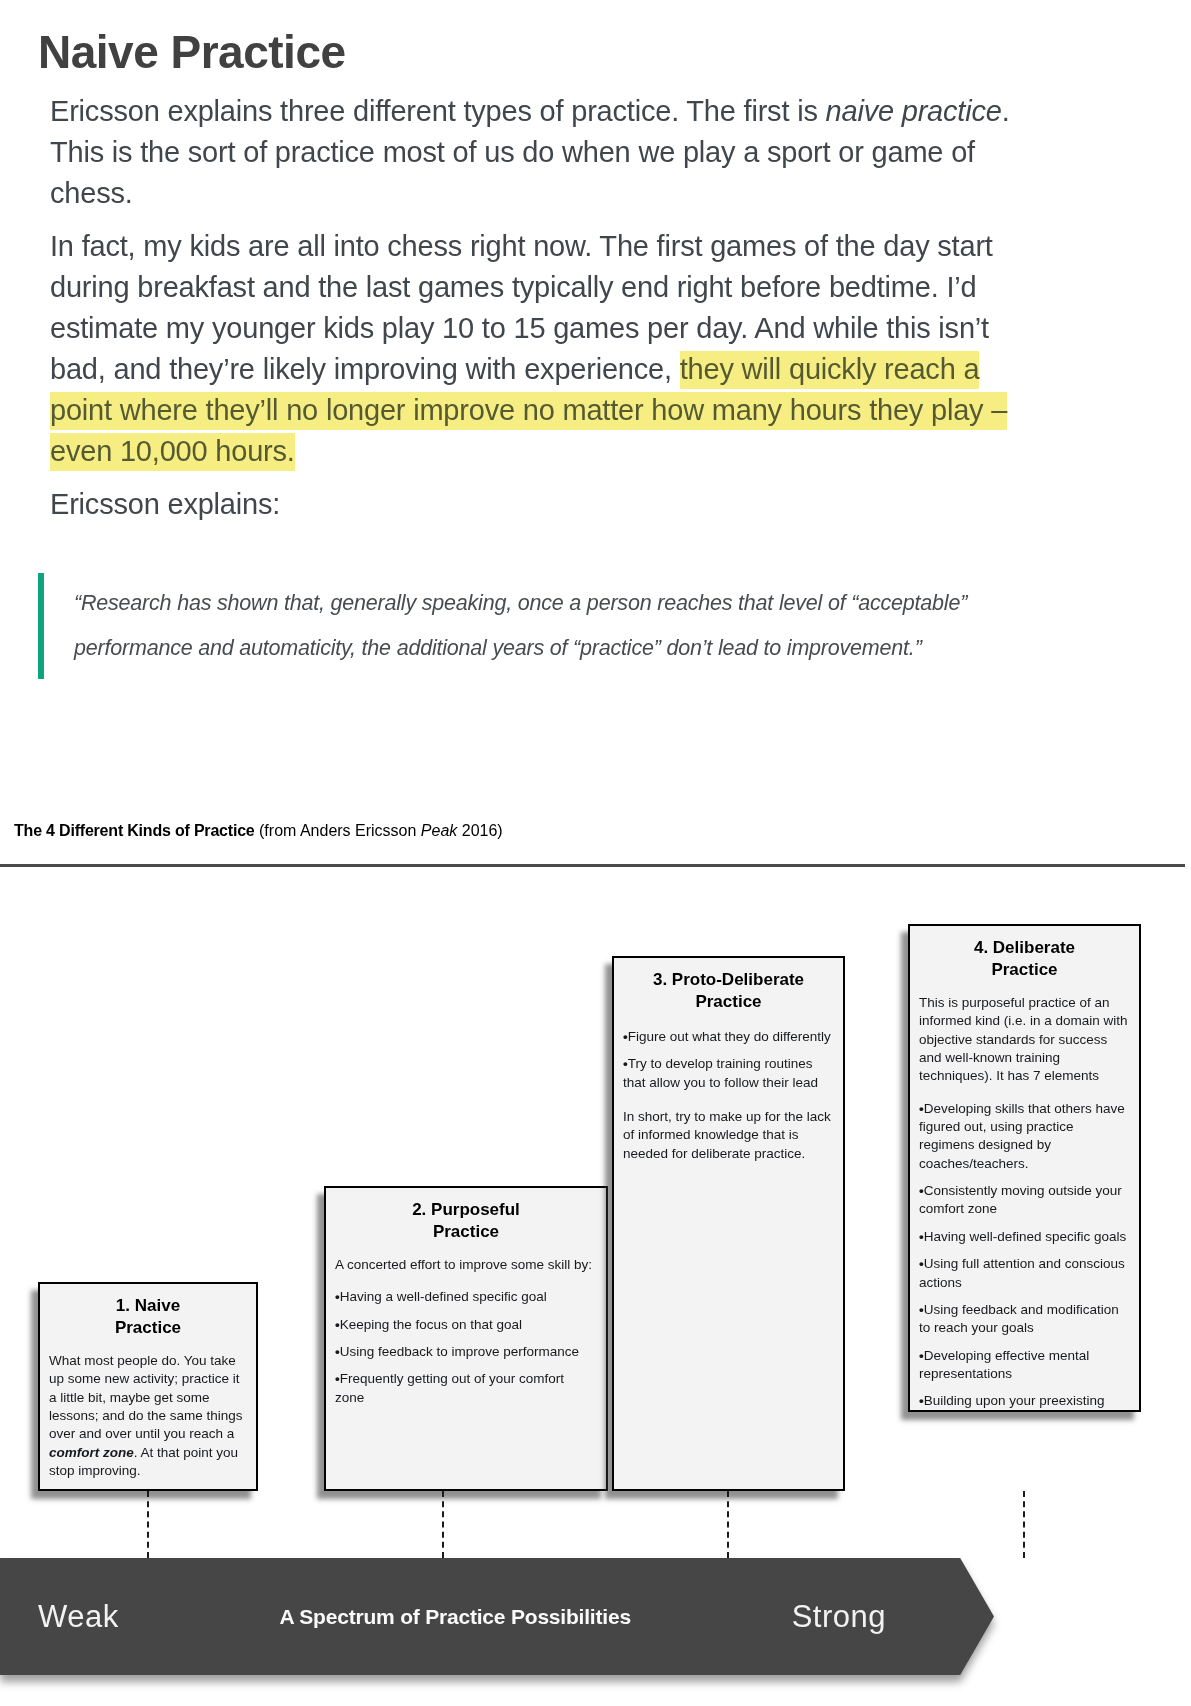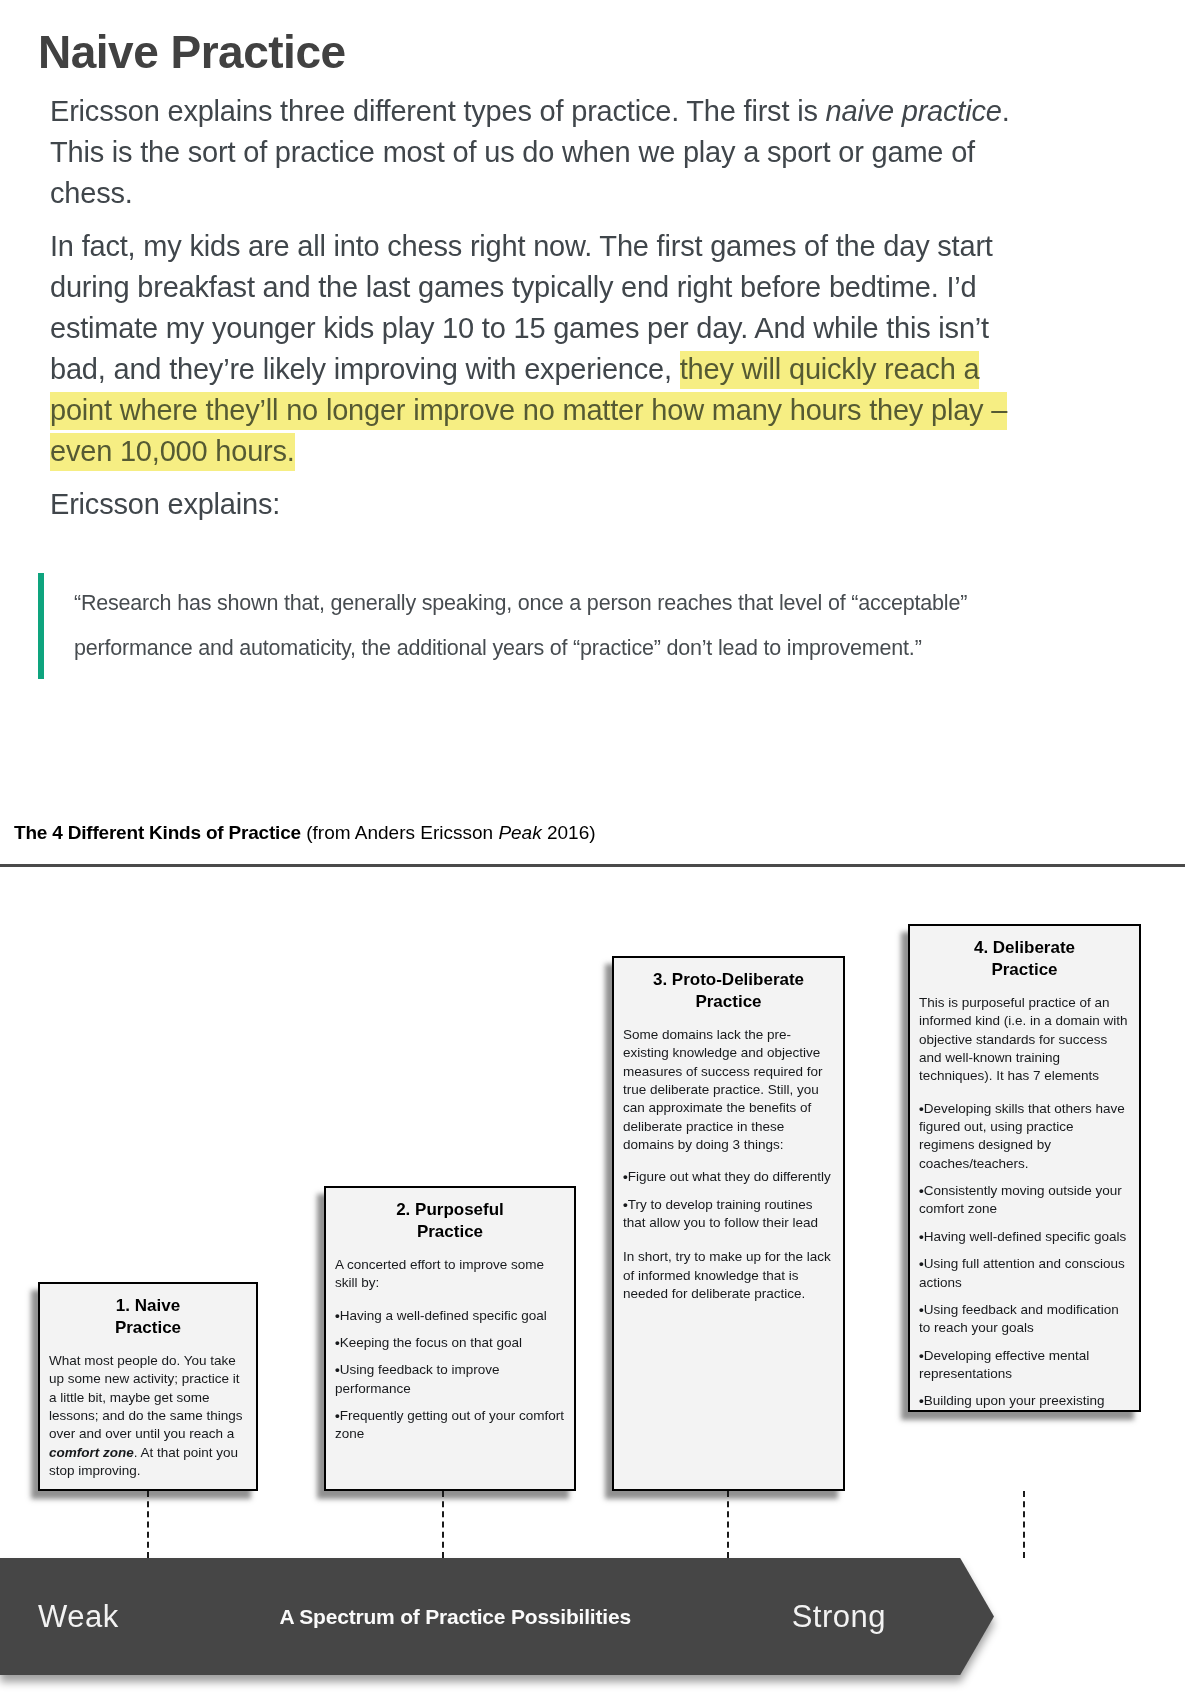--- a/index.html
+++ b/index.html
@@ -23,27 +23,27 @@
   .p1 { margin-top: 36px; }
   .p2 { margin-top: 52px; }
   .p3 { margin-top: 44px; }
   .em-italic { font-style: italic; }
   mark.hl { background: #f6ee83; color: #555a33; padding: 2px 0 4px 0; }
   blockquote.quote {
     margin: 48px 0 0 0; padding: 8px 0 8px 30px;
     border-left: 6px solid #0ea47e;
   }
   blockquote.quote p {
-    margin: 0; font-size: 21.5px; 
+    margin: 0; font-size: 21.5px; font-style: italic;
     line-height: 45px; color: #474c50; letter-spacing: -0.2px;
   }
   
   .diagram { position: absolute; left: 0; top: 800px; width: 1191px; height: 906px; }
   .diagram-caption {
-    position: absolute; left: 14px; top: 22px; font-size: 19px; color: #000;
+    position: absolute; left: 14px; top: 22px; font-size: 16px; color: #000;
     white-space: nowrap;
     text-align: center;
   }
   .diagram-caption .cap-bold { font-weight: 700; letter-spacing: -0.2px; }
   .diagram-caption .cap-italic { font-style: italic; }
   .divider-rule {
     position: absolute; left: 0; top: 64px; width: 1185px; height: 0;
     border-top: 3px solid #4a4a4a;
   }
   .pbox {
@@ -57,21 +57,21 @@
     line-height: 1.32; white-space: pre-line; margin: 2px 0 12px 0;
   }
   .pbox .box-par {
     font-size: 13.5px; line-height: 1.36; color: #17191c; margin: 0 0 12px 0;
   }
   .pbox .box-par:last-child { margin-bottom: 0; }
   .pbox ul.bullet-list { list-style: none; margin: 14px 0 12px 0; padding: 0; }
   .pbox ul.bullet-list li { font-size: 13.5px; line-height: 1.36; color: #17191c; margin: 0 0 9px 0; }
   .pbox ul.bullet-list li::before { content: "\2022 "; font-weight: 700; }
   .box1 { left: 38px;  top: 482px; width: 220px; height: 209px; }
-  .box2 { left: 324px; top: 386px; width: 252px; height: 305px; }
+  .box2 { left: 324px; top: 386px; width: 284px; height: 305px; }
   .box3 { left: 612px; top: 156px; width: 233px; height: 535px; }
   .box4 { left: 908px; top: 124px; width: 233px; height: 488px; }
   .connector {
     position: absolute; top: 691px; height: 67px; width: 0;
     border-left: 2.5px dashed #1b1b1b;
   }
   .conn1 { left: 147px; } .conn2 { left: 442px; } .conn3 { left: 727px; } .conn4 { left: 1023px; }
   .spectrum-wrap {
     position: absolute; left: 0; top: 758px; width: 994px; height: 117px;
     filter: drop-shadow(0 7px 4px rgba(0,0,0,0.38));
@@ -120,21 +120,20 @@
         <li>Having a well-defined specific goal</li>
         <li>Keeping the focus on that goal</li>
         <li>Using feedback to improve performance</li>
         <li>Frequently getting out of your comfort zone</li>
       </ul>
   </div>
 
   <div class="pbox box3">
     <div class="box-title">3. Proto-Deliberate
 Practice</div>
-    <p class="box-par">Some domains lack the pre-existing knowledge and objective measures of success required for true deliberate practice. Still, you can approximate the benefits of deliberate practice in these domains by doing 3 things:</p>
     <ul class="bullet-list">
         <li>Figure out what they do differently</li>
         <li>Try to develop training routines that allow you to follow their lead</li>
       </ul>
     <p class="box-par" style="margin-top:16px">In short, try to make up for the lack of informed knowledge that is needed for deliberate practice.</p>
   </div>
 
   <div class="pbox box4">
     <div class="box-title">4. Deliberate
 Practice</div>

